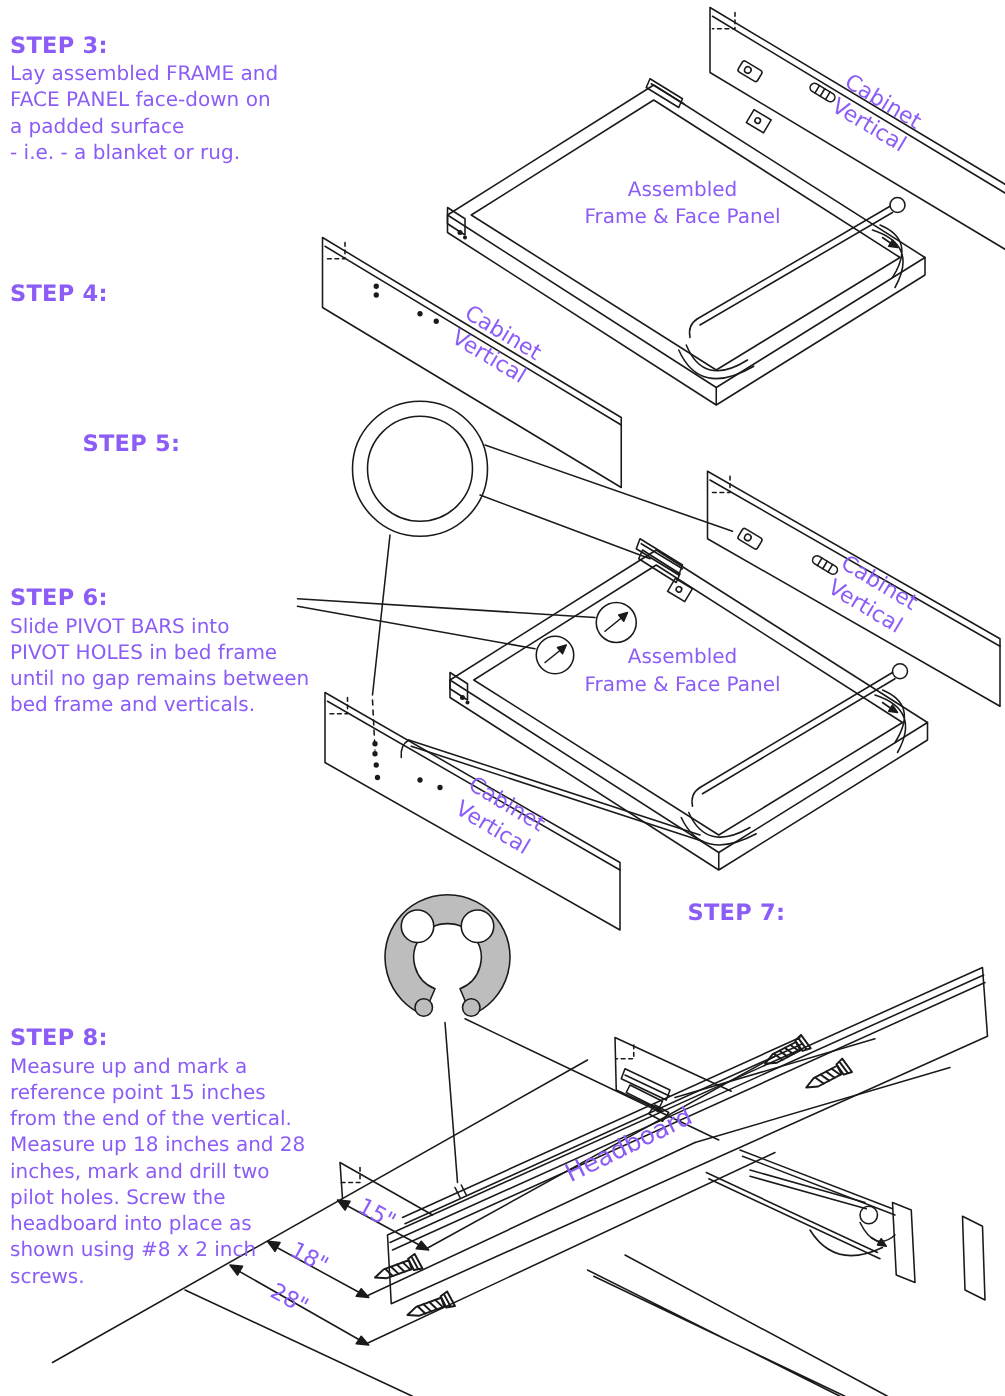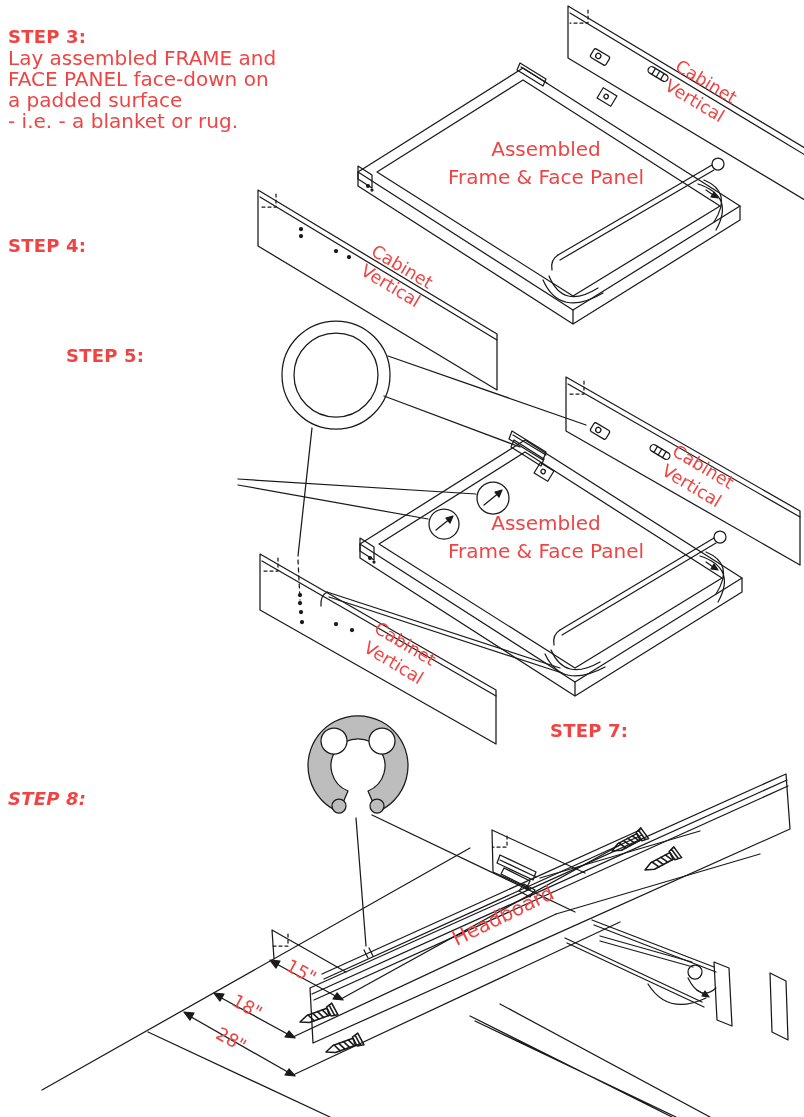--- a/index.html
+++ b/index.html
@@ -1,25 +1,25 @@
 <!DOCTYPE html>
 <html><head>
 <meta charset="utf-8">
 <style>
   html,body{margin:0;padding:0;background:#e8e8e8;}
   .page{position:relative;width:804px;height:1117px;background:#ffffff;overflow:hidden;
-        font-family:"DejaVu Sans","Liberation Sans",sans-serif;color:#ef4444;}
+        font-family:"DejaVu Sans","Liberation Sans",sans-serif;color:#8b5cf6;}
   svg.art{position:absolute;left:0;top:0;}
   .step{position:absolute;width:270px;}
   .step h3{margin:0 0 1px 0;font-size:18px;font-weight:bold;letter-spacing:.2px;}
-  .step .body{font-size:20px;line-height:21px;white-space:pre-line;}
+  .step .body{font-size:16px;line-height:21px;white-space:pre-line;}
   .dlabel{position:absolute;white-space:pre-line;text-align:center;line-height:1.25;
           transform:translate(-50%,-50%);}
   .cv{font-size:17.5px;}
-  .af{font-size:20px;line-height:1.4;}
+  .af{font-size:16px;line-height:1.4;}
   .hb{font-size:20px;}
   .dim{font-size:18px;}
   .rot31{transform:translate(-50%,-50%) rotate(31deg);}
   .rotm26{transform:translate(-50%,-50%) rotate(-26deg);}
   .rot29{transform:translate(-50%,-50%) rotate(29deg);}
 </style>
 </head>
 <body>
 
 <div class="page">
@@ -229,31 +229,47 @@
     </g>
   </svg>
 
   <div class="step" style="left:8px;top:26px;">
     <h3>STEP 3:</h3>
     <div class="body">Lay assembled FRAME and
 FACE PANEL face-down on
 a padded surface
 - i.e. - a blanket or rug.</div>
   </div>
-  <div class="step" style="left:8px;top:235px;">
+  <div class="step" style="left:8px;top:225px;">
     <h3>STEP 4:</h3>
   </div>
   <div class="step" style="left:66px;top:345px;">
     <h3>STEP 5:</h3>
   </div>
+  <div class="step" style="left:8px;top:468px;">
+    <h3>STEP 6:</h3>
+    <div class="body">Slide PIVOT BARS into
+PIVOT HOLES in bed frame
+until no gap remains between
+bed frame and verticals.</div>
+  </div>
   <div class="step" style="left:530px;top:720px;margin-left:20px;">
     <h3>STEP 7:</h3>
   </div>
-  <div class="step" style="left:8px;top:788px;font-style:italic;">
+  <div class="step" style="left:8px;top:820px;">
     <h3>STEP 8:</h3>
+    <div class="body">Measure up and mark a
+reference point 15 inches
+from the end of the vertical.
+Measure up 18 inches and 28
+inches, mark and drill two
+pilot holes. Screw the
+headboard into place as
+shown using #8 x 2 inch
+screws.</div>
   </div>
 
   <div class="dlabel cv rot31" style="left:700px;top:92px;">Cabinet
 Vertical</div>
   <div class="dlabel af" style="left:546px;top:163px;">Assembled
 Frame &amp; Face Panel</div>
   <div class="dlabel cv rot31" style="left:396px;top:277px;">Cabinet
 Vertical</div>
   <div class="dlabel cv rot31" style="left:697px;top:477px;">Cabinet
 Vertical</div>

